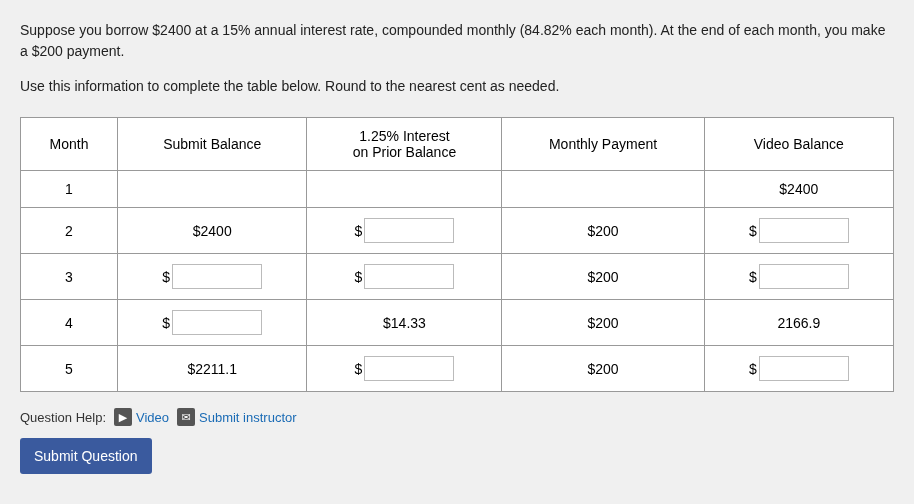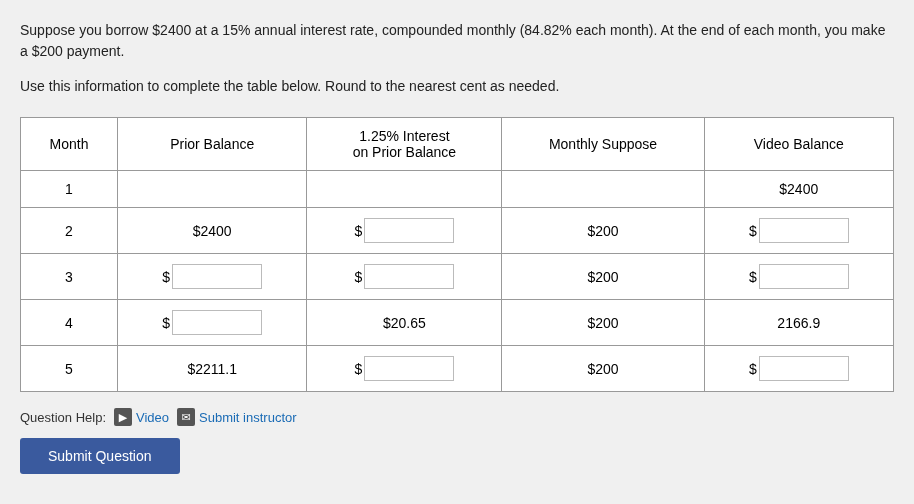--- a/index.html
+++ b/index.html
@@ -77,42 +77,42 @@
       display: inline-flex;
       align-items: center;
       justify-content: center;
       font-size: 11px;
       border-radius: 2px;
     }
     .submit-btn {
       background: #3a5a9e;
       color: #fff;
       border: none;
-      padding: 10px 28px;
+      padding: 10px 14px;
       font-size: 14px;
       cursor: pointer;
       border-radius: 3px;
     }
   </style>
 </head>
 <body>
 
 
 
 <p class="description">Suppose you borrow $2400 at a 15% annual interest rate, compounded monthly (84.82% each month). At the end of each month, you make a $200 payment.</p>
 
 <p class="instruction">Use this information to complete the table below. Round to the nearest cent as needed.</p>
 
 <table>
   <thead>
     <tr>
       <th>Month</th>
-      <th>Prior Balance</th>
+      <th>Submit Balance</th>
       <th>1.25% Interest<br>on Prior Balance</th>
-      <th>Monthly Suppose</th>
+      <th>Monthly Payment</th>
       <th>Video Balance</th>
     </tr>
   </thead>
   <tbody id="table-body">
   <tr>
         <td>1</td>
         <td></td>
         <td></td>
         <td></td>
         <td>$2400</td>
@@ -157,21 +157,21 @@
         </td>
       </tr>
       <tr>
         <td>4</td>
         <td>
           <div class="input-cell">
             <span class="dollar-sign">$</span>
             <input type="text" style="">
           </div>
         </td>
-        <td>$20.65</td>
+        <td>$14.33</td>
         <td>$200</td>
         <td>2166.9</td>
       </tr>
       <tr>
         <td>5</td>
         <td>$2211.1</td>
         <td>
           <div class="input-cell">
             <span class="dollar-sign">$</span>
             <input type="text" style="">

